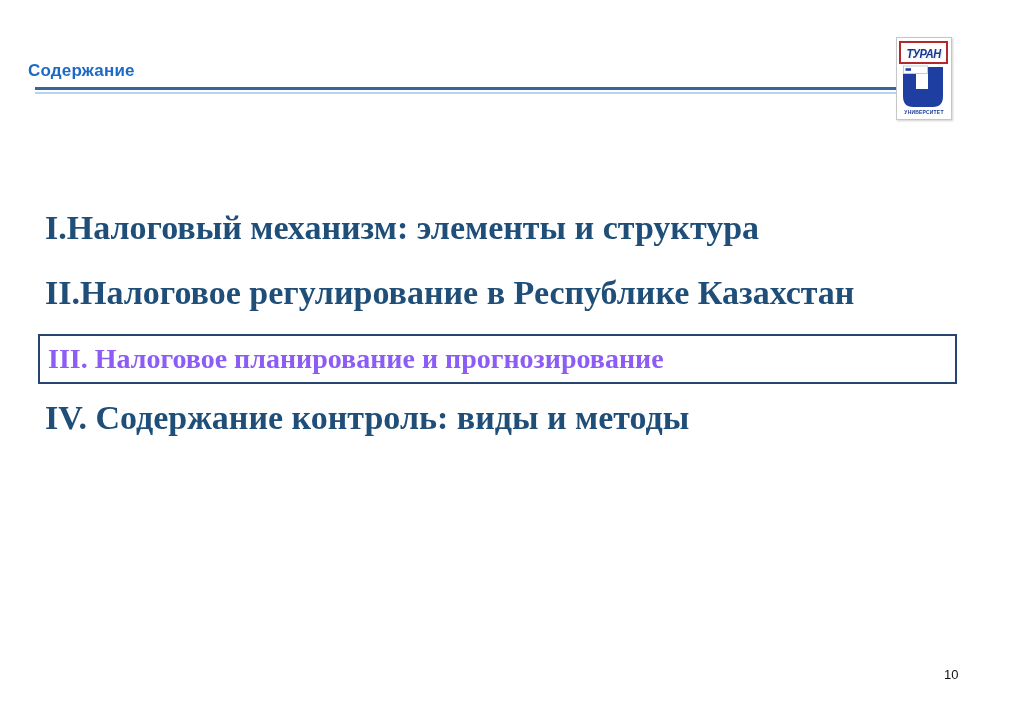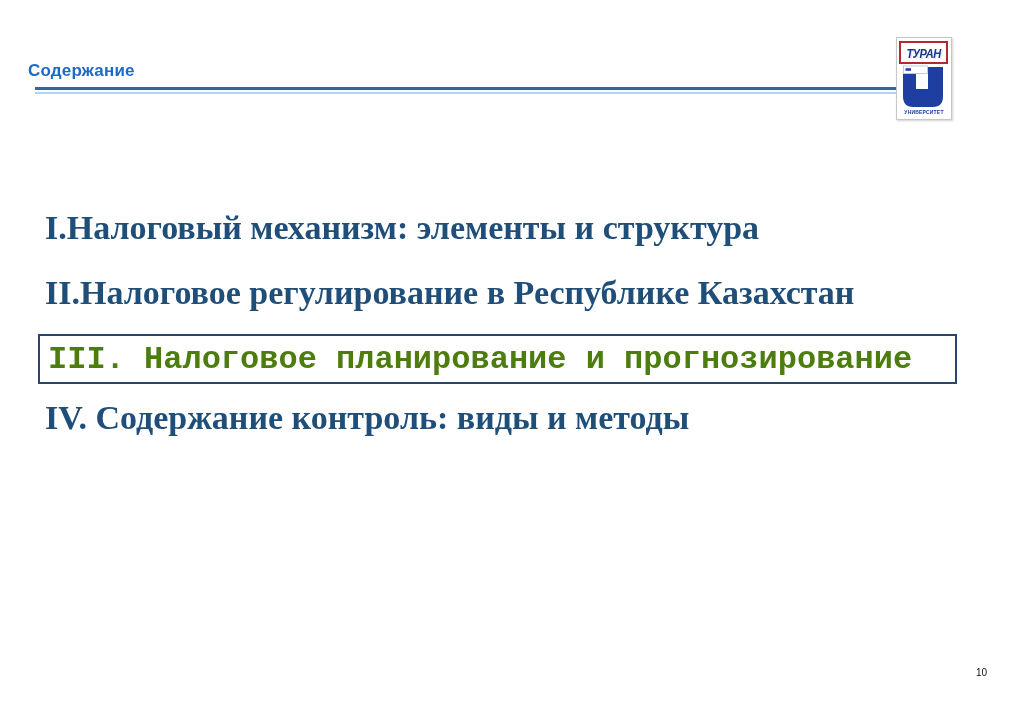--- a/index.html
+++ b/index.html
@@ -114,36 +114,35 @@
     left: 38px;
     top: 334px;
     width: 915px;
     height: 46px;
     border: 2px solid #27456f;
     background: #ffffff;
     display: flex;
     align-items: center;
   }
   .toc-highlight-box .toc-item-inner {
-    font-family: Liberation Mono, monospace;
+    font-family: Liberation Serif, serif;
     font-weight: bold;
-    font-size: 32px;
-    color: #4d7c0f;
+    font-size: 28px;
+    color: #8b5cf6;
     padding-left: 8px;
     white-space: nowrap;
   }
 
   
   .page-number {
     position: absolute;
     left: 944px;
     top: 667px;
-    font-size: 10px;
+    font-size: 13px;
     color: #111111;
-    margin-left: 32px;
   }
 </style>
 </head>
 <body>
 
 <div class="slide">
 
   <div class="header-title">Содержание</div>
 
   <div class="header-divider">

